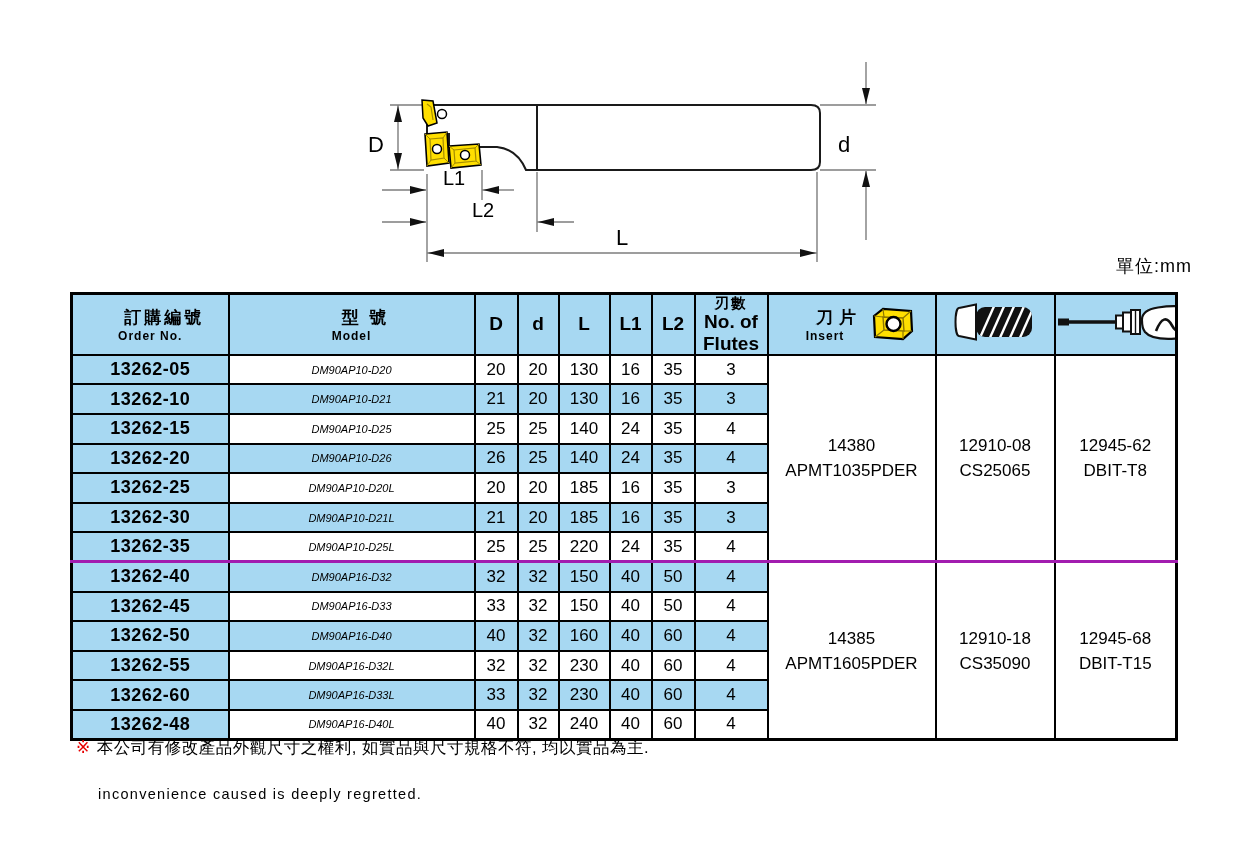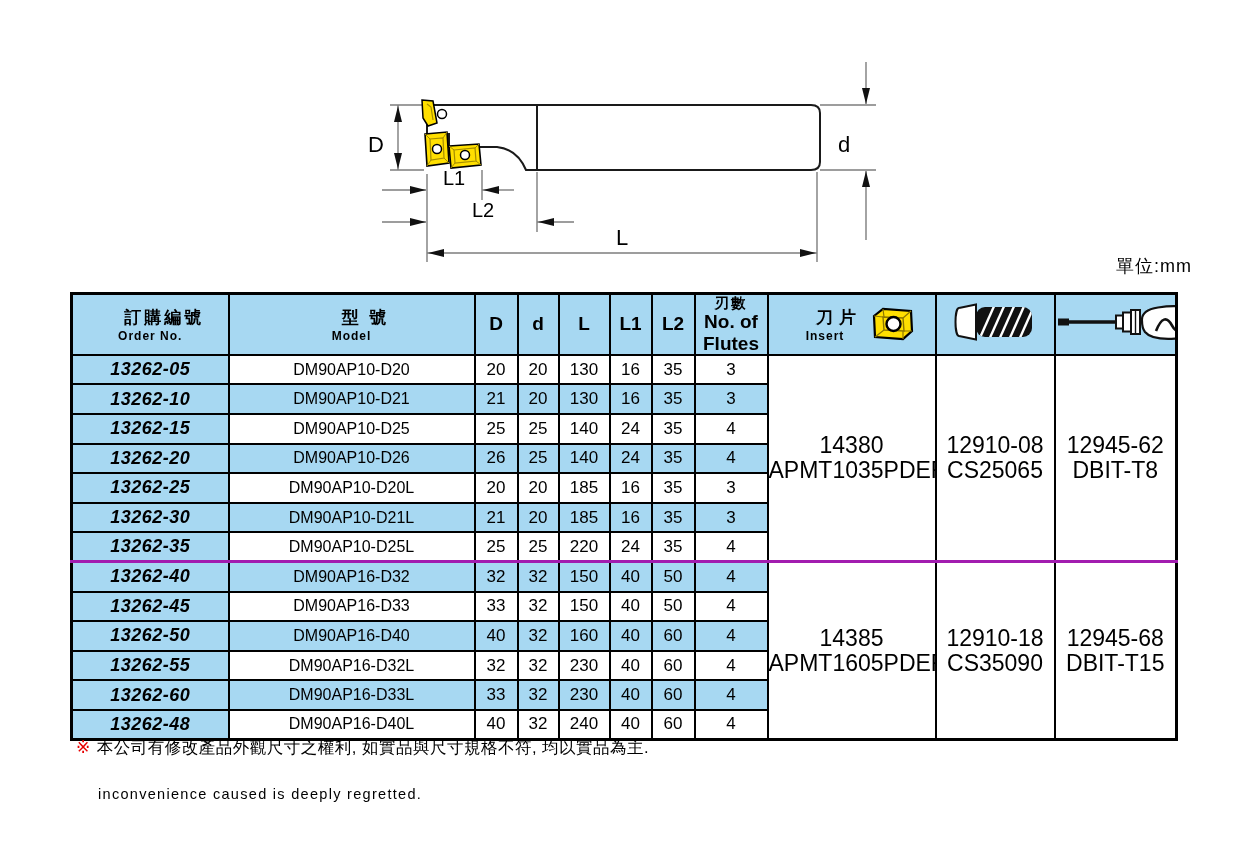--- a/index.html
+++ b/index.html
@@ -33,25 +33,25 @@
   tbody tr{height:29.6px;}
   thead th{background:var(--blue);font-weight:bold;}
   .h-zh{font-size:17px;letter-spacing:3px;margin-left:28px;}
   .h-en{font-size:12px;letter-spacing:1px;}
   .h-dim{font-size:19px;}
   .h-flutes div{line-height:1.12;}
   .h-flutes .zh{font-size:14.5px;letter-spacing:2px;}
   .h-flutes .en{font-size:19px;}
   .h-insert-wrap{display:flex;align-items:center;justify-content:center;gap:9px;}
   .h-insert-txt .h-zh{letter-spacing:6px;}
-  td.order-cell{background:var(--blue);font-weight:bold;font-style:italic;font-size:18px;letter-spacing:.5px;}
+  td.order-cell{background:var(--blue);font-weight:bold;font-size:18px;letter-spacing:.5px;}
   td.alt{background:var(--blue);}
-  td.model-cell{font-size:16px;}
+  td.model-cell{font-size:11px;font-style:italic;}
   td.num-cell{font-size:17px;}
-  td.merged-cell{background:#fff;font-size:23px;line-height:25px;vertical-align:middle;}
+  td.merged-cell{background:#fff;font-size:17px;line-height:25px;vertical-align:middle;}
   tr.group-start td{border-top:3px solid #a21caf;}
   
   .footnote{position:absolute;left:76px;top:737px;width:1120px;}
   .footnote .zh-line{font-size:16.5px;letter-spacing:.5px;}
   .footnote .mark{color:#e60000;margin-right:6px;font-size:17px;}
   .footnote .en-lines{margin-left:22px;margin-top:3px;font-size:14.5px;letter-spacing:1.3px;line-height:1.5;white-space:pre-line;}
 </style>
 </head>
 <body>
 

